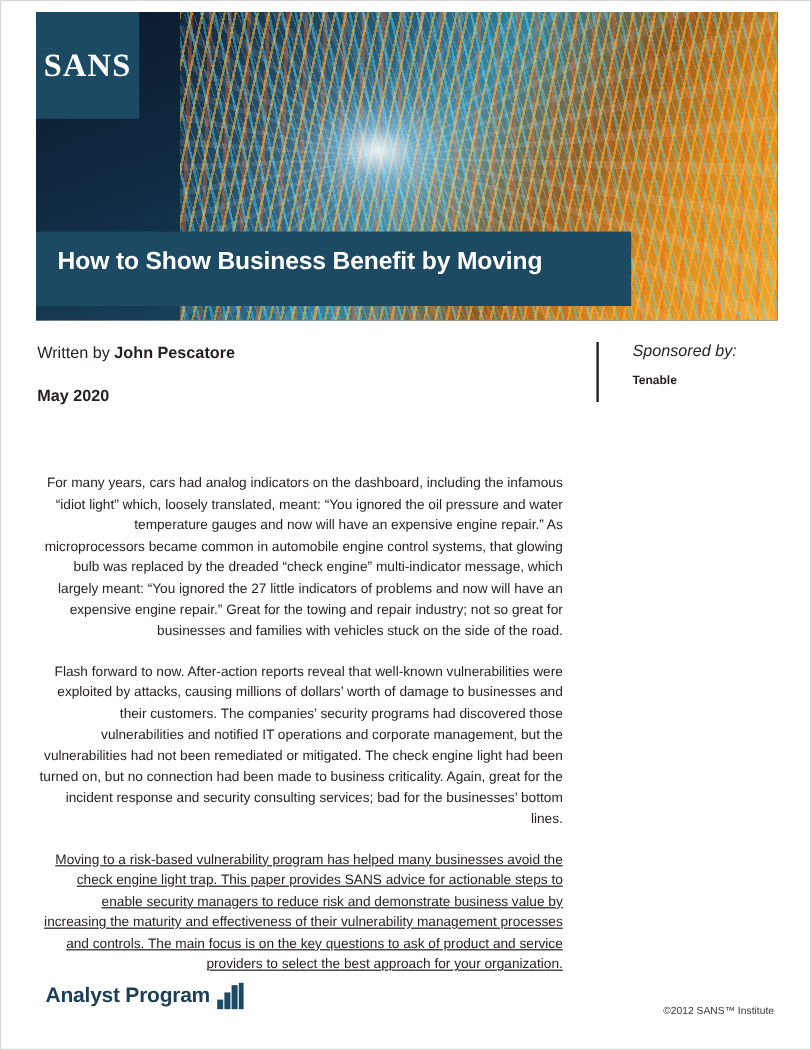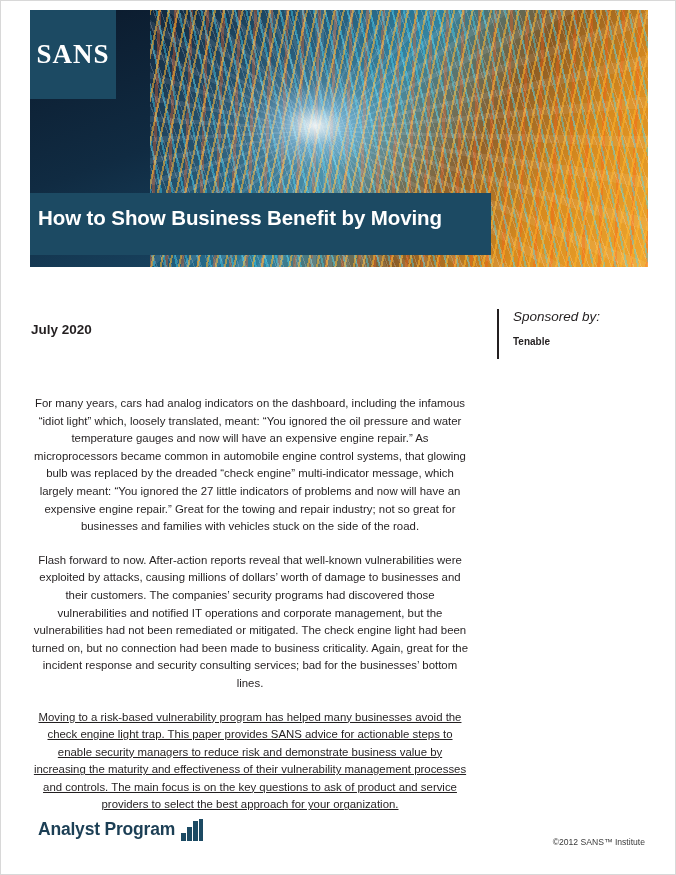--- a/index.html
+++ b/index.html
@@ -93,25 +93,25 @@
     font-size: 17.5px;
     letter-spacing: 0.2px;
     color: #231f20;
   }
 
   
   .title-bar {
     position: absolute;
     left: 29px;
     top: 192px;
-    width: 461px;
+    width: 496px;
     min-height: 62px;
     background: #1c4a63;
     color: #ffffff;
-    padding: 12px 18px 14px 8px;
+    padding: 12px 18px 14px 18px;
     box-sizing: border-box;
   }
   .title-bar .line {
     font-weight: bold;
     font-size: 20.5px;
     line-height: 25px;
     letter-spacing: -0.1px;
   }
 
   
@@ -128,24 +128,23 @@
     left: 30px;
     top: 321px;
     font-size: 13.5px;
     font-weight: bold;
     color: #231f20;
   }
   .sponsor {
     position: absolute;
     left: 496px;
     top: 284px;
-    padding-left: 14px;
+    padding-left: 28px;
     border-left: 2px solid #231f20;
     height: 50px;
-    margin-top: 24px;
   }
   .sponsor-label {
     font-size: 13.5px;
     font-style: italic;
     color: #231f20;
   }
   .sponsor-name {
     margin-top: 12px;
     font-size: 10px;
     font-weight: bold;
@@ -154,21 +153,21 @@
 
   
   .body-copy {
     position: absolute;
     left: 30px;
     top: 394px;
     width: 438px;
     font-size: 11.4px;
     line-height: 17.6px;
     color: #231f20;
-    text-align: center;
+    text-align: right;
   }
   .body-copy p {
     margin: 0 0 16px 0;
   }
   .body-copy p:last-child { margin-bottom: 0; text-decoration: underline; }
 
   
   .footer-logo {
     position: absolute;
     left: 37px;
@@ -220,21 +219,24 @@
 
   <div class="sans-logo">
     <span class="sans-logo-text">SANS</span>
   </div>
 
 
   <div class="title-bar">
     <div class="line">How to Show Business Benefit by Moving</div>
   </div>
 
-  <div class="pubdate">July 2020</div>
+  <div class="byline">
+    <span>Written by </span><b>John Pescatore</b>
+  </div>
+  <div class="pubdate">May 2020</div>
 
   <div class="sponsor">
     <div class="sponsor-label">Sponsored by:</div>
     <div class="sponsor-name">Tenable</div>
   </div>
 
   <div class="body-copy">
     <p>For many years, cars had analog indicators on the dashboard, including the infamous “idiot light” which, loosely translated, meant: “You ignored the oil pressure and water temperature gauges and now will have an expensive engine repair.” As microprocessors became common in automobile engine control systems, that glowing bulb was replaced by the dreaded “check engine” multi-indicator message, which largely meant: “You ignored the 27 little indicators of problems and now will have an expensive engine repair.” Great for the towing and repair industry; not so great for businesses and families with vehicles stuck on the side of the road.</p>
     <p>Flash forward to now. After-action reports reveal that well-known vulnerabilities were exploited by attacks, causing millions of dollars’ worth of damage to businesses and their customers. The companies’ security programs had discovered those vulnerabilities and notified IT operations and corporate management, but the vulnerabilities had not been remediated or mitigated. The check engine light had been turned on, but no connection had been made to business criticality. Again, great for the incident response and security consulting services; bad for the businesses’ bottom lines.</p>
     <p>Moving to a risk-based vulnerability program has helped many businesses avoid the check engine light trap. This paper provides SANS advice for actionable steps to enable security managers to reduce risk and demonstrate business value by increasing the maturity and effectiveness of their vulnerability management processes and controls. The main focus is on the key questions to ask of product and service providers to select the best approach for your organization.</p>

